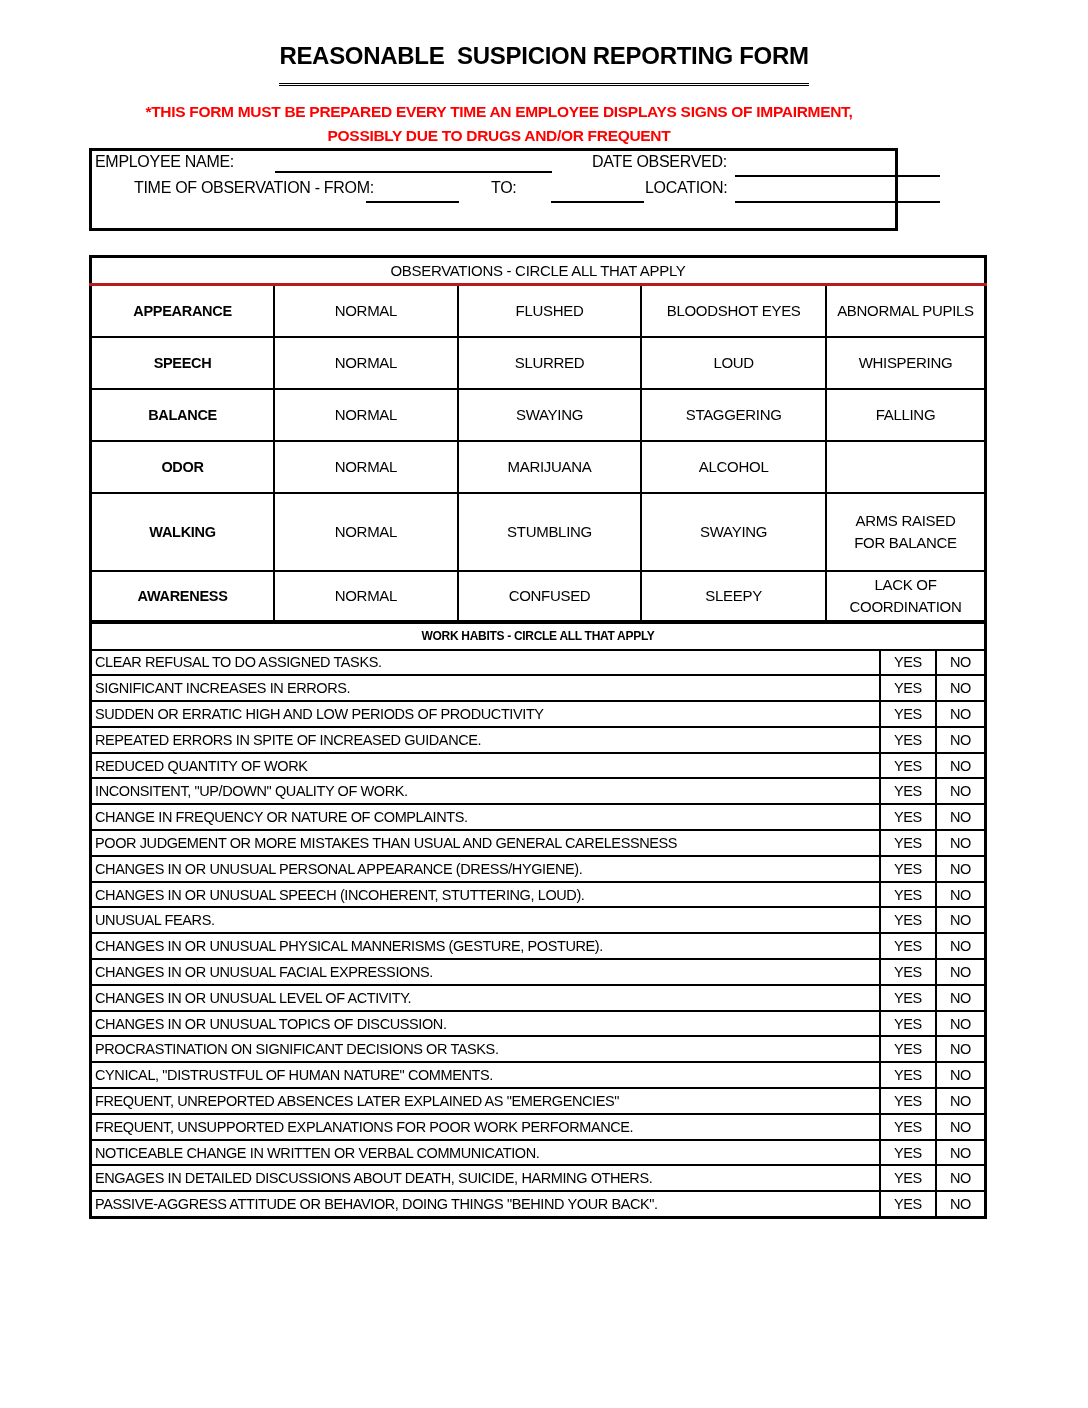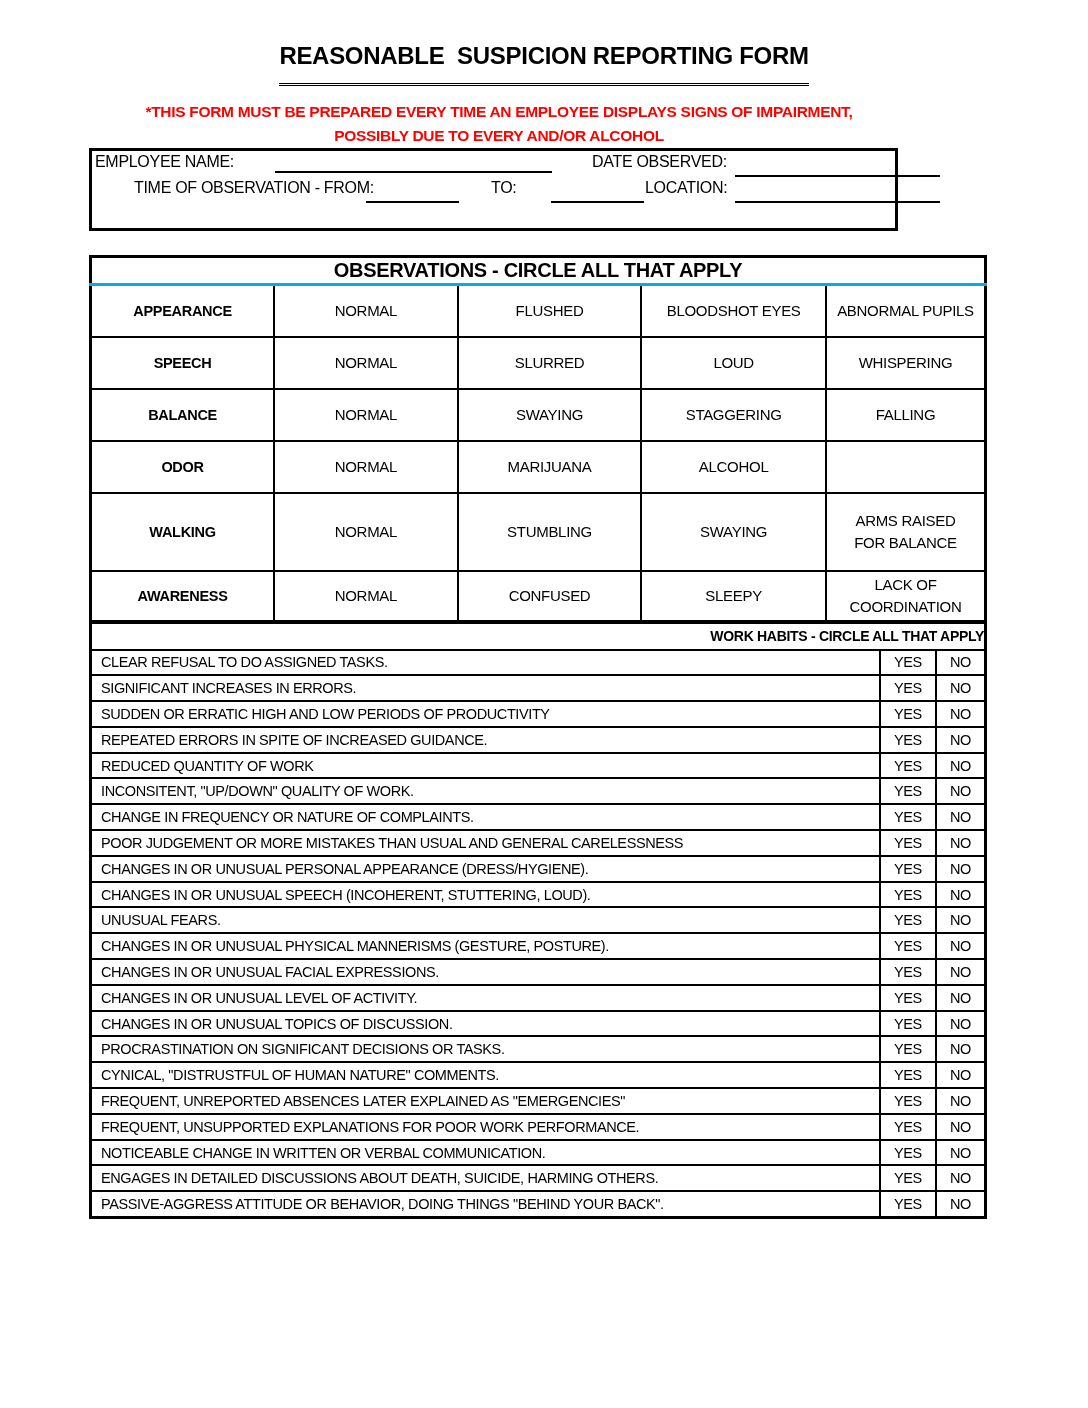--- a/index.html
+++ b/index.html
@@ -42,52 +42,52 @@
     .obs {
       position: absolute; left: 89px; top: 255px; width: 898px;
       border: 3px solid #000;
     }
     .obs td, .obs th {
       border: 2px solid #000;
       text-align: center; vertical-align: middle;
       font-size: 15px; letter-spacing: -0.3px;
     }
     .obs th {
-      height: 28px; font-weight: bold; font-size: 20px;
-      border-bottom: 3px solid #0ea5e9;
+      height: 28px; font-weight: normal; font-size: 15px;
+      border-bottom: 3px solid #b91c1c;
     }
     .obs td { height: 52px; line-height: 22px; }
     .obs td.cat { font-weight: bold; font-size: 14.5px; border-radius: 26px; }
     .wh {
       position: absolute; left: 89px; top: 620px; width: 898px;
       border: 3px solid #000;
     }
     .wh th {
       border: 2px solid #000; height: 28px;
-      font-weight: bold; font-size: 14px; text-align: right; letter-spacing: -0.3px;
+      font-weight: bold; font-size: 12px; text-align: center; letter-spacing: -0.3px;
     }
     .wh td {
       border: 2px solid #000; height: 25.8px;
       font-size: 14.5px; letter-spacing: -0.4px; white-space: nowrap;
     }
-    .wh td.q { text-align: left; padding-left: 9px; }
+    .wh td.q { text-align: left; padding-left: 3px; }
     .wh td.yn { text-align: center; width: 56px; cursor: pointer; }
     .wh td.yn.no { width: 50px; }
     .obs td.opt { cursor: pointer; }
   </style>
 </head>
 <body>
 
 <div class="title">
   <span>REASONABLE  SUSPICION REPORTING FORM</span>
 </div>
 
 <div class="notice">
   <div>*THIS FORM MUST BE PREPARED EVERY TIME AN EMPLOYEE DISPLAYS SIGNS OF IMPAIRMENT,</div>
-  <div>POSSIBLY DUE TO EVERY AND/OR ALCOHOL</div>
+  <div>POSSIBLY DUE TO DRUGS AND/OR FREQUENT</div>
 </div>
 
 <div class="info-box">
   <span class="info-line" style="left:3px; top:2px;">EMPLOYEE NAME:</span>
   <div class="blank" style="left:183px; top:20px; width:277px;"></div>
   <span class="info-line" style="left:500px; top:2px;">DATE OBSERVED:</span>
   <div class="blank" style="left:643px; top:24px; width:205px;"></div>
 
   <span class="info-line" style="left:3px; top:28px;margin-left:39px;">TIME OF OBSERVATION - FROM:</span>
   <div class="blank" style="left:274px; top:50px; width:93px;"></div>

